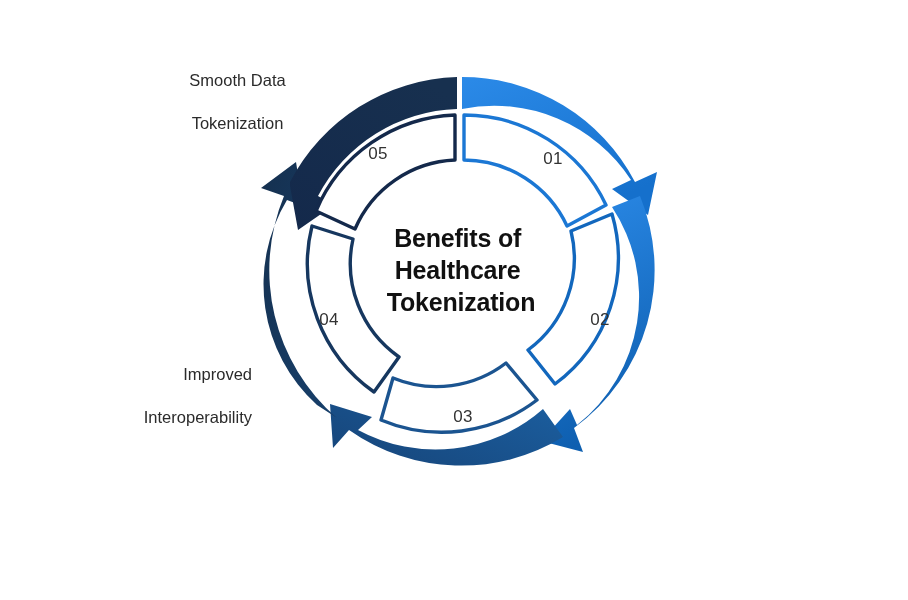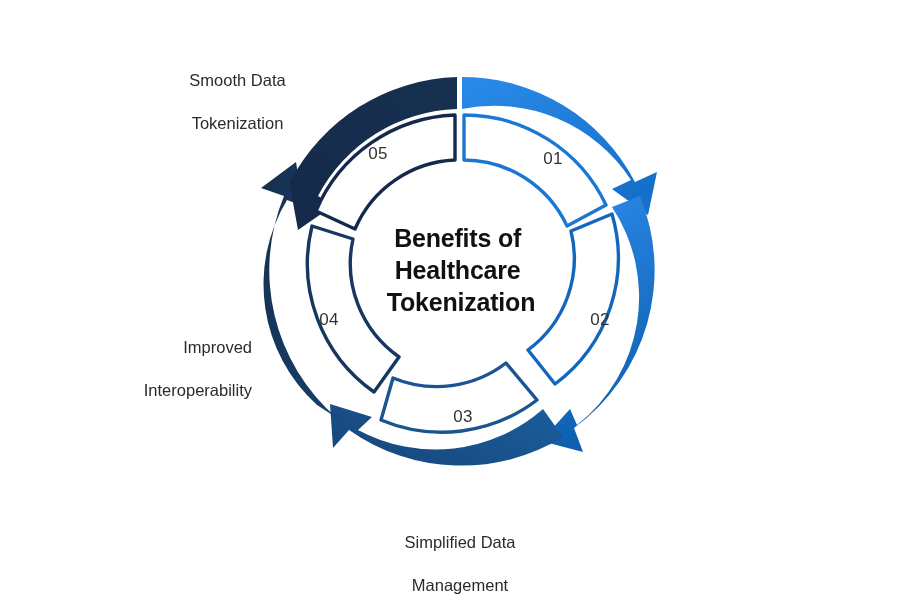--- a/index.html
+++ b/index.html
@@ -25,21 +25,21 @@
   .callout{
     position:absolute;
     font-family:"Liberation Sans","DejaVu Sans",sans-serif;
     font-size:16.5px;color:#2b2b2b;line-height:1.32;
     white-space:pre-line;
   }
   #label-05{left:155px;top:48px;width:165px;text-align:center;}
   #label-01{left:600px;top:70px;width:230px;text-align:left;}
   #label-02{left:684px;top:324px;width:180px;text-align:left;}
   #label-03{left:370px;top:510px;width:180px;text-align:center;}
-  #label-04{left:80px;top:315px;width:172px;text-align:right;}
+  #label-04{left:80px;top:342px;width:172px;text-align:right;}
 </style>
 </head>
 <body>
 
 <div id="stage">
 
   <svg id="wheel" viewBox="0 0 908 600">
     <defs>
       <linearGradient id="g1" x1="0%" y1="0%" x2="60%" y2="100%">
         <stop offset="0%" stop-color="#2b8ae8"></stop>
@@ -107,23 +107,19 @@
     </text>
   </svg>
 
   <div class="callout" id="label-05">
     <span>Smooth Data</span><br>
     <span>Tokenization</span>
   </div>
 
 
 
-  <div class="callout" id="label-03">
-    <span>Simplified Data</span><br>
-    <span>Management</span>
-  </div>
 
   <div class="callout" id="label-04">
     <span>Improved</span><br>
     <span>Interoperability</span>
   </div>
 
 </div>
 
 </body></html>

